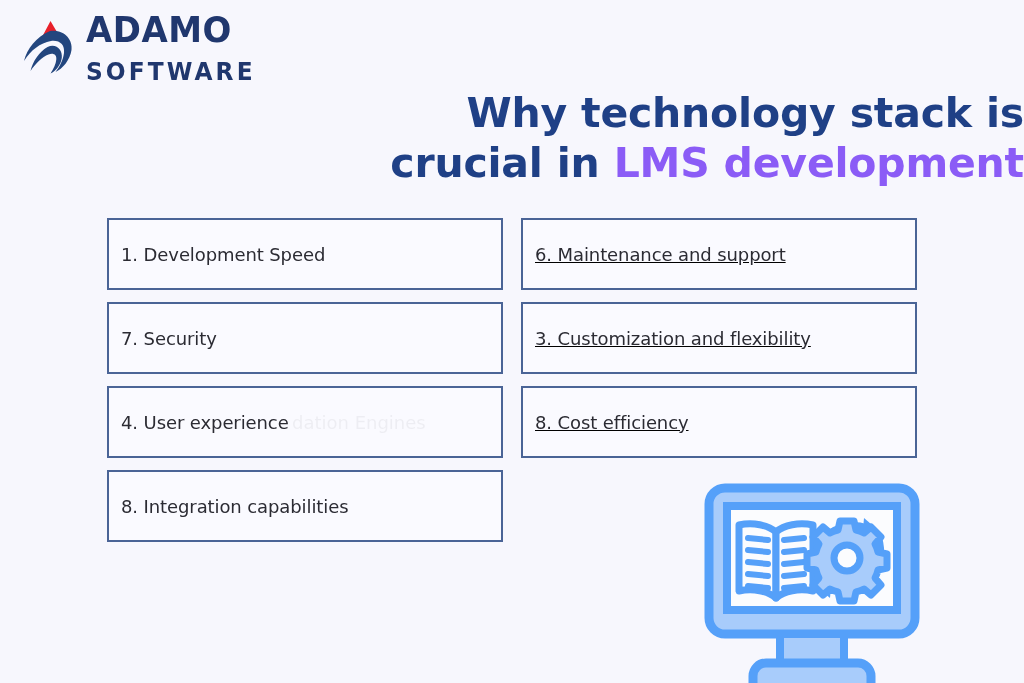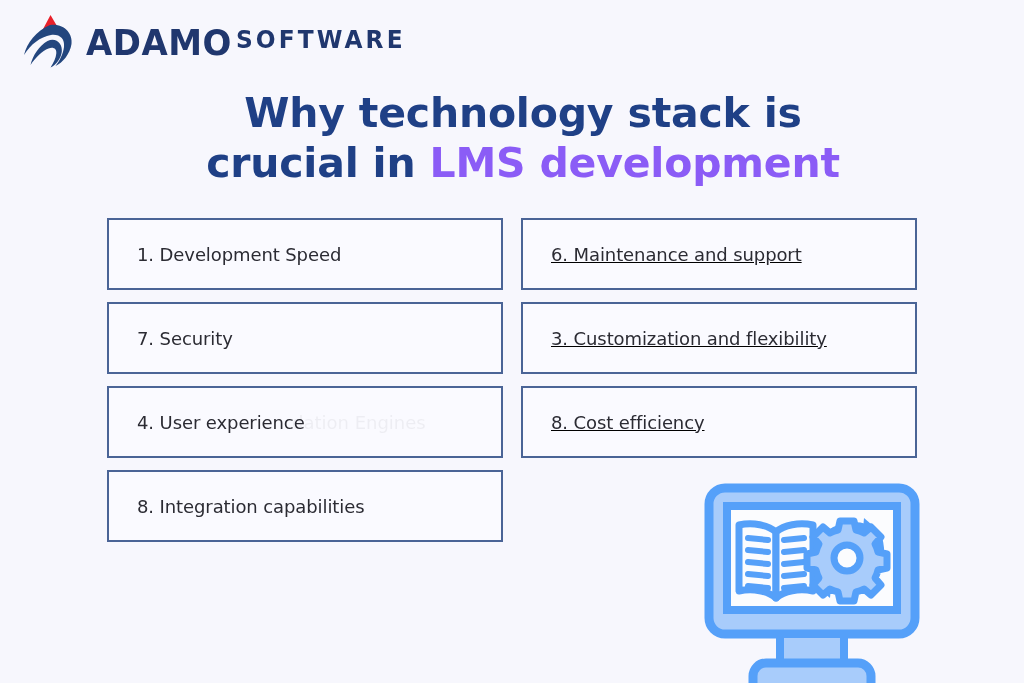--- a/index.html
+++ b/index.html
@@ -24,23 +24,24 @@
     align-items: center;
     gap: 10px;
   }
   #logo-mark {
     width: 56px;
     height: 60px;
     display: block;
   }
   #logo-wordmark {
     display: flex;
-    flex-direction: row;
+    flex-direction: column;
     justify-content: flex-end;
     line-height: 1;
+    gap: 10px;
   }
   #logo-wordmark .word-adamo {
     font-size: 35px;
     font-weight: bold;
     color: #20376e;
     letter-spacing: 0.5px;
     font-family: "DejaVu Sans", sans-serif;
     transform: scaleX(0.97);
     transform-origin: left center;
   }
@@ -54,21 +55,21 @@
     transform: scaleX(0.97);
     transform-origin: left center;
   }
 
   
   #title-block {
     position: absolute;
     left: 16px;
     right: 0;
     top: 88px;
-    text-align: center;
+    text-align: right;
     margin-left: 6px;
   }
   #title-block .title-line {
     font-size: 41px;
     font-weight: bold;
     color: #1f4086;
     line-height: 1.22;
     letter-spacing: -0.2px;
     font-family: "DejaVu Sans", sans-serif;
     white-space: nowrap;
@@ -91,21 +92,21 @@
     box-sizing: border-box;
     border: 2px solid #4a6496;
     background: #fafaff;
     margin-bottom: 12px;
     display: flex;
     align-items: center;
   }
   .list-box-label {
     position: relative;
     z-index: 2;
-    padding-left: 28px;
+    padding-left: 12px;
     font-size: 18px;
     color: #2b2b33;
     font-family: "DejaVu Sans", sans-serif;
     letter-spacing: -0.1px;
     white-space: nowrap;
   }
   .ghost-label {
     position: absolute;
     z-index: 1;
     left: 18px;

